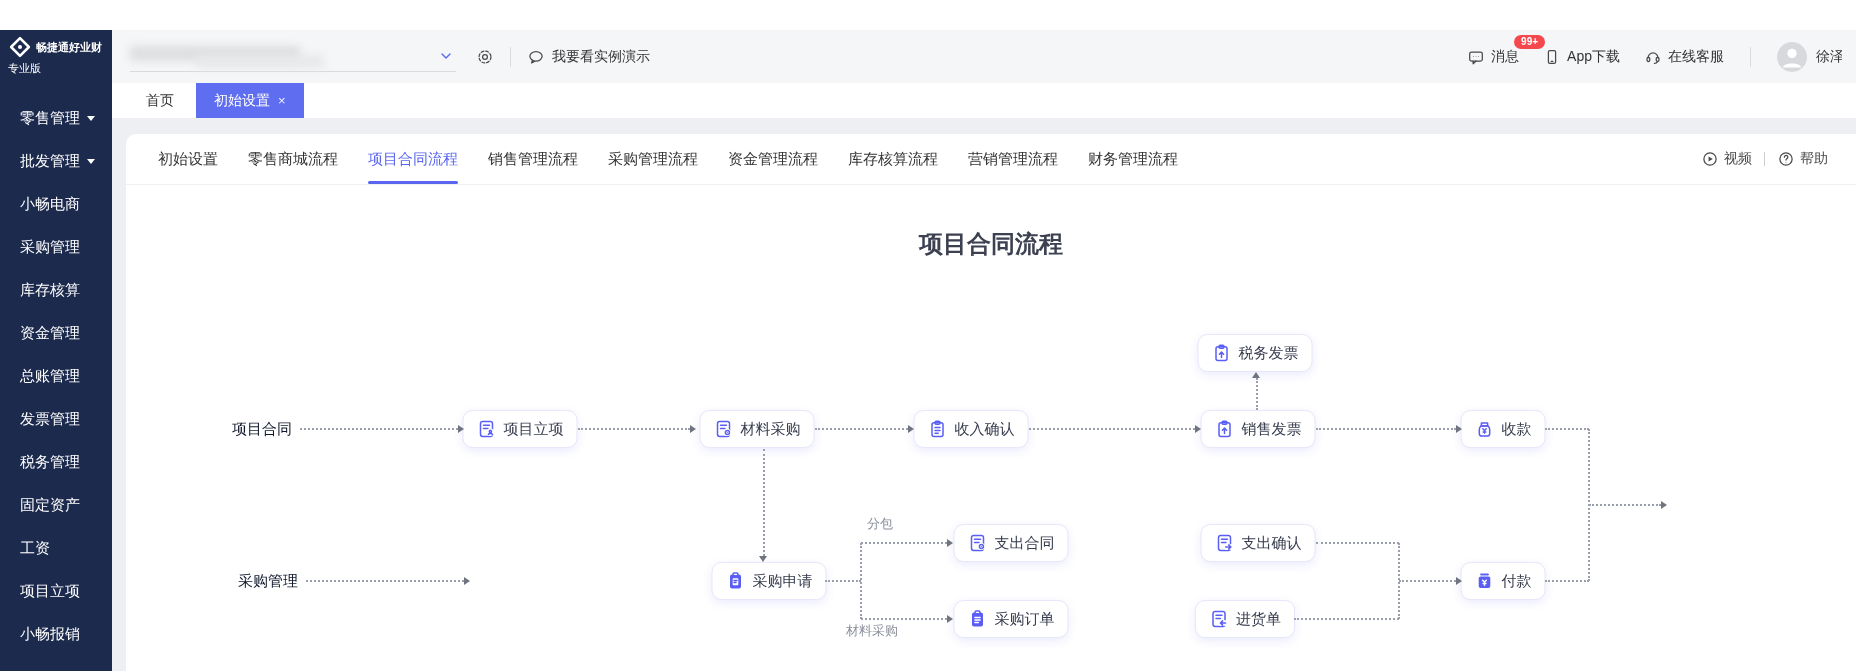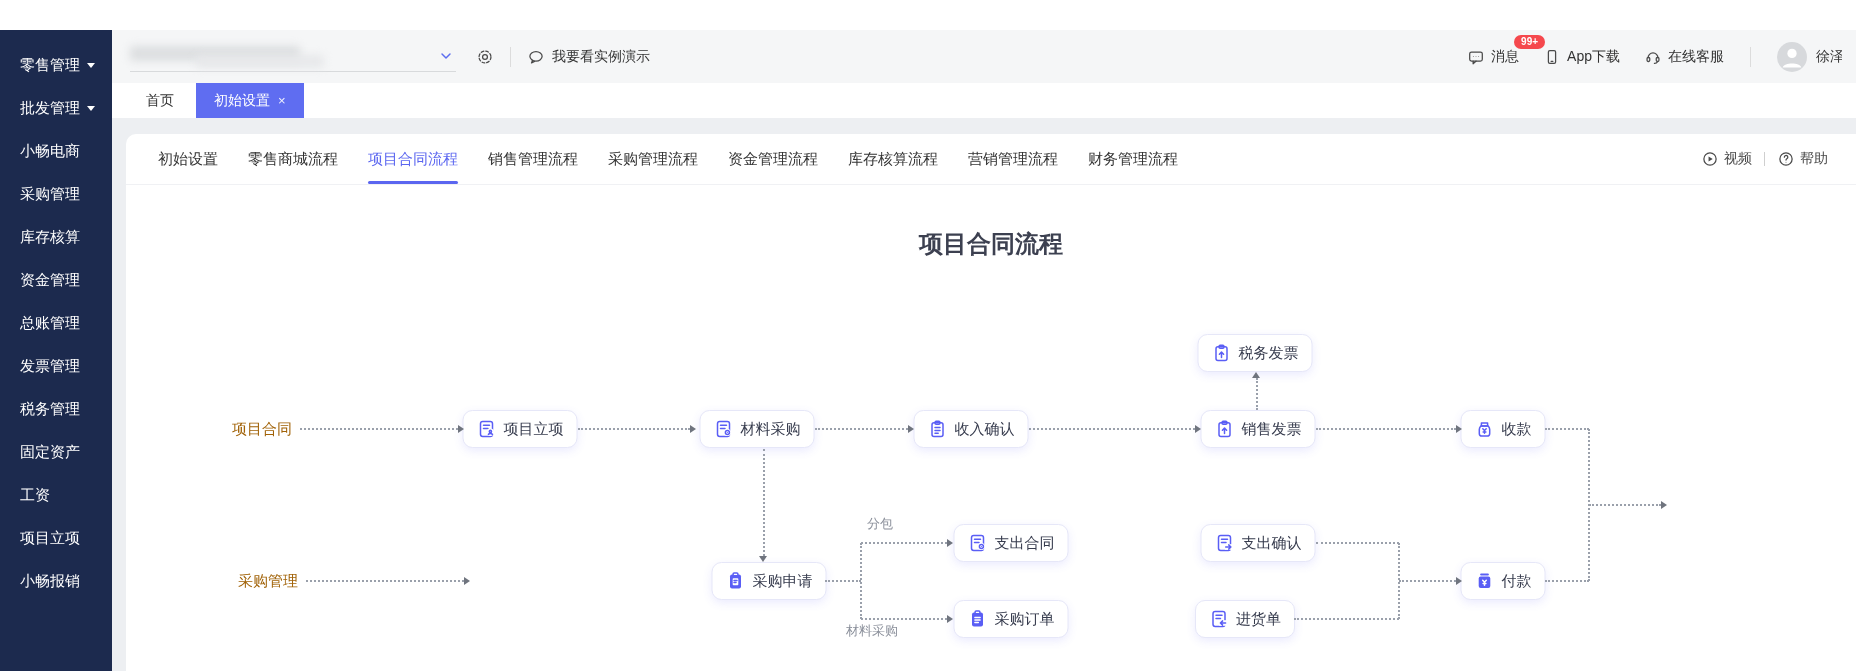--- a/index.html
+++ b/index.html
@@ -48,21 +48,21 @@
   .fnav-item{font-size:15px;color:#333;cursor:pointer;position:relative;height:100%;display:flex;align-items:center;white-space:nowrap;}
   .fnav-item.active{color:#5b66f0;}
   .fnav-item.active::after{content:"";position:absolute;left:0;right:0;bottom:0;height:3px;border-radius:2px;background:#5b66f0;}
   .fnav-right{margin-left:auto;display:flex;align-items:center;gap:8px;font-size:14px;color:#4a4a4a;}
   .fnav-right .vdiv{width:1px;height:14px;background:#cfcfcf;margin:0 4px;}
   .fnav-link{display:flex;align-items:center;gap:5px;cursor:pointer;white-space:nowrap;}
 
   
   .diagram{position:absolute;inset:0;z-index:1;}
   .dg-title{position:absolute;top:94px;left:0;width:100%;text-align:center;font-size:24px;color:#3c4050;margin:0;font-weight:bold;}
-  .row-label{position:absolute;transform:translate(-50%,-50%);font-size:15px;color:#a16207;white-space:nowrap;}
+  .row-label{position:absolute;transform:translate(-50%,-50%);font-size:15px;color:#0f172a;white-space:nowrap;}
   .edge-label{position:absolute;transform:translate(-50%,-50%);font-size:13px;color:#8b909b;white-space:nowrap;}
   .node{position:absolute;transform:translate(-50%,-50%);display:inline-flex;align-items:center;gap:7px;background:#fff;
         border:1px solid #e6e7f8;border-radius:10px;padding:8px 13px;font-size:15px;color:#363b4d;white-space:nowrap;
         box-shadow:0 3px 10px rgba(90,94,245,.12);cursor:pointer;}
   .nicon{width:20px;height:20px;flex:none;}
   .nicon rect,.nicon path,.nicon circle,.nicon use{stroke:#5a5ef5;stroke-width:1.5;fill:none;stroke-linecap:round;stroke-linejoin:round;}
   .nicon .w{fill:#fff;stroke:none;}
   .nicon .f{fill:#5a5ef5;stroke:none;}
   .nicon .ws{stroke:#fff;fill:none;}
   .cl{position:absolute;}
@@ -91,20 +91,30 @@
         <rect x="7.6" y="2.2" width="4.8" height="3" rx="1" class="w" style="stroke:#5a5ef5"></rect>
       </g>
   </defs>
 </svg>
 
 <div class="stage">
   <div class="browser-gap"></div>
   <div class="app">
 
     <aside class="sidebar">
+      <div class="logo-block">
+        <div class="logo-row">
+          <svg class="logo-mark" viewBox="0 0 20 20">
+            <path d="M10 2.6l7.4 7.4-7.4 7.4-7.4-7.4z" stroke="#fff" stroke-width="2.1" fill="none" stroke-linejoin="round"></path>
+            <circle cx="10" cy="10" r="1.7" fill="#fff"></circle>
+          </svg>
+          <span class="logo-title">畅捷通好业财</span>
+        </div>
+        <div class="logo-sub">专业版</div>
+      </div>
       <nav class="side-menu">
         <div class="side-item">
             <span>零售管理</span>
             <span class="caret"></span>
           </div>
         <div class="side-item">
             <span>批发管理</span>
             <span class="caret"></span>
           </div>
         <div class="side-item">

